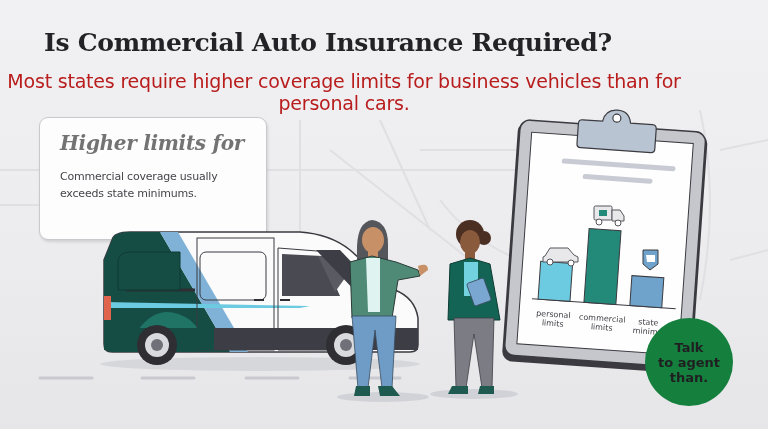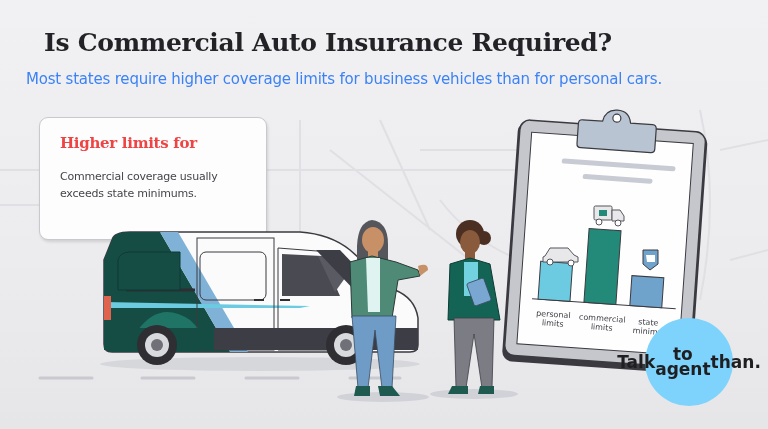--- a/index.html
+++ b/index.html
@@ -11,47 +11,47 @@
     color: #2a2a2e;
   }
   .map-lines { position: absolute; left: 0; top: 0; width: 768px; height: 429px; }
   .title {
     position: absolute; left: 0; top: 28px; width: 656px; text-align: center;
     font-family: "DejaVu Serif", serif; font-weight: bold; font-size: 25px;
     color: #232327; letter-spacing: -0.3px;
   }
   .subtitle {
     position: absolute; left: 0; top: 70px; width: 688px; text-align: center;
-    font-family: "DejaVu Sans", sans-serif; font-size: 15px; color: #3b82f6;
+    font-family: "DejaVu Sans", sans-serif; font-size: 19px; color: #b91c1c;
     letter-spacing: -0.2px;
   }
   .callout {
     position: absolute; left: 39px; top: 117px; width: 228px; height: 123px;
     background: #fdfdfd; border: 1px solid #c9c9cd; border-radius: 9px;
     box-shadow: 1px 2px 3px rgba(0,0,0,0.12);
     padding: 14px 0 0 20px;
   }
   .callout-head {
-    font-family: "DejaVu Serif", serif; font-weight: bold; font-size: 15px;
-    line-height: 22px; color: #ef4444; letter-spacing: -0.3px;
+    font-family: "DejaVu Serif", serif; font-weight: bold; font-size: 20px;
+    line-height: 22px; color: #737373; letter-spacing: -0.3px; font-style: italic;
   }
   .callout-body {
     margin-top: 14px; font-family: "DejaVu Sans", sans-serif; font-size: 11px;
     line-height: 17px; color: #45454b; letter-spacing: -0.2px;
   }
   .scene { position: absolute; left: 0; top: 0; width: 768px; height: 429px; }
   .clip-label {
     position: absolute; font-family: "DejaVu Sans", sans-serif; font-size: 8px;
     color: #3d3d44; text-align: center; line-height: 9px;
   }
   .badge {
     position: absolute; left: 645px; top: 318px; width: 88px; height: 88px;
-    border-radius: 50%; background: #7dd3fc;
-    display: flex; flex-direction: row; align-items: center; justify-content: center;
-    font-family: "DejaVu Sans", sans-serif; font-weight: bold; font-size: 17px;
+    border-radius: 50%; background: #15803d;
+    display: flex; flex-direction: column; align-items: center; justify-content: center;
+    font-family: "DejaVu Sans", sans-serif; font-weight: bold; font-size: 13px;
     line-height: 15px; color: #1f1f22; text-align: center;
   }
 </style>
 </head>
 <body>
 
 <svg class="map-lines" viewBox="0 0 768 429">
   <g stroke="#e0e0e4" stroke-width="2" fill="none">
     <path d="M0 170 L520 170"></path>
     <path d="M0 205 L110 205"></path>

